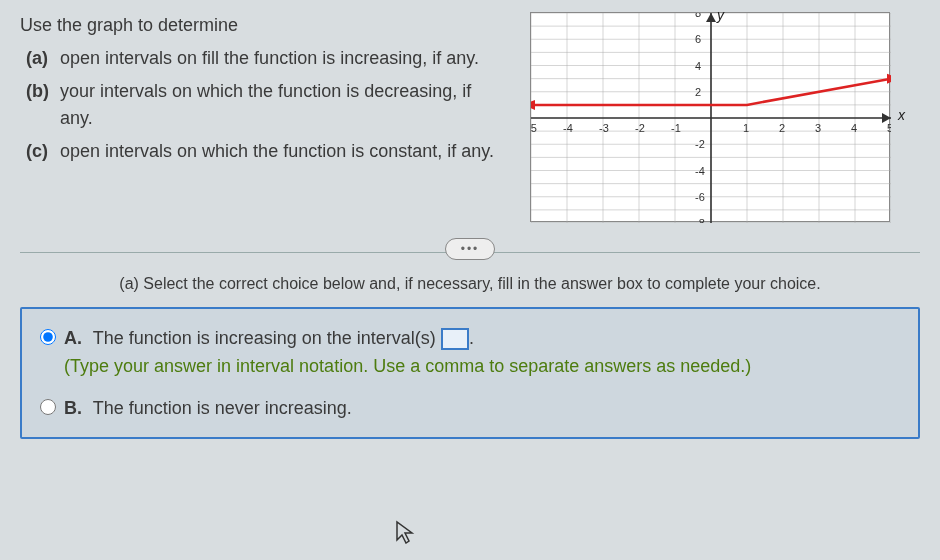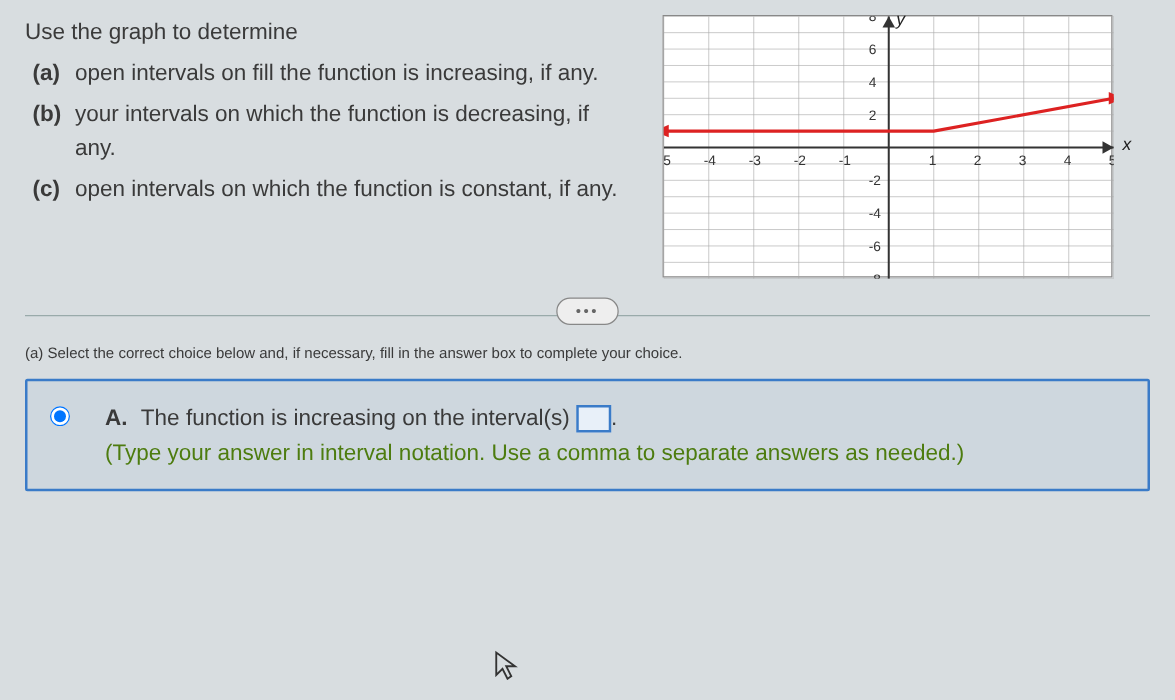--- a/index.html
+++ b/index.html
@@ -16,23 +16,23 @@
 .graph-box { width: 360px; height: 210px; background: #fff; border: 1px solid #888; position: relative; }
 .grid line { stroke: #aaa; stroke-width: 0.5; }
 .axis line { stroke: #333; stroke-width: 1.6; }
 .tick { fill: #333; font-size: 11px; font-family: Arial; }
 .plot { stroke: #d22; stroke-width: 2.5; fill: none; }
 .arrowhead { fill: #d22; }
 .axis-arrow { fill: #333; }
 .axis-label { position:absolute; font-size:14px; color:#222; font-style:italic; }
 .divider { border:0; border-top:1px solid #9aa; margin: 18px 0 0 0; position:relative; }
 .divider-btn { position:absolute; left:50%; transform:translateX(-50%); top:-14px; width:50px; height:22px; border:1px solid #888; border-radius:12px; background:#eee; display:flex; align-items:center; justify-content:center; font-size:12px; letter-spacing:2px; color:#666; }
-.part-a { margin-top: 22px; font-size: 12px; }
+.part-a { margin-top: 22px; font-size: 16px; text-align: center; }
 .choices { margin-top: 14px; border:2px solid #3a7bc8; background:rgba(58,123,200,0.06); border-radius:2px; padding: 16px 18px 14px 18px; }
-.choice { display:flex; gap:28px; margin-bottom: 14px; font-size:18px; line-height:1.55; }
+.choice { display:flex; gap:8px; margin-bottom: 14px; font-size:18px; line-height:1.55; }
 .choice:last-child { margin-bottom:0; }
 .choice input[type=radio] { width:16px; height:16px; margin-top:4px; cursor:pointer; }
 .choice .lbl { font-weight:bold; margin-right:6px; }
 .answer-box { display:inline-block; width:28px; height:22px; border:2px solid #3a7bc8; background:#e8f0f9; vertical-align:middle; }
 .hint { color:#4d7c0f; }
 .cursor { position:absolute; left: 395px; top: 520px; }
 .cursor svg { width:20px; height:24px; }
 </style>
 </head>
 <body>
@@ -135,20 +135,27 @@
   <div class="choices">
     <div class="choice">
       <input type="radio" name="ans" checked="" style="">
       <div>
         <span class="lbl">A.</span>
         <span>The function is increasing on the interval(s)</span>
         <span class="answer-box"></span>.<br>
         <span class="hint">(Type your answer in interval notation. Use a comma to separate answers as needed.)</span>
       </div>
     </div>
+    <div class="choice">
+      <input type="radio" name="ans" style="">
+      <div>
+        <span class="lbl">B.</span>
+        <span>The function is never increasing.</span>
+      </div>
+    </div>
   </div>
 </div>
 
 <div class="cursor">
   <svg viewBox="0 0 20 24">
       <path d="M2 2 L2 20 L7 15 L11 23 L14 21 L10 13 L17 13 Z" fill="none" stroke="#333" stroke-width="1.5"></path>
     </svg>
 </div>
 
 </body></html>

